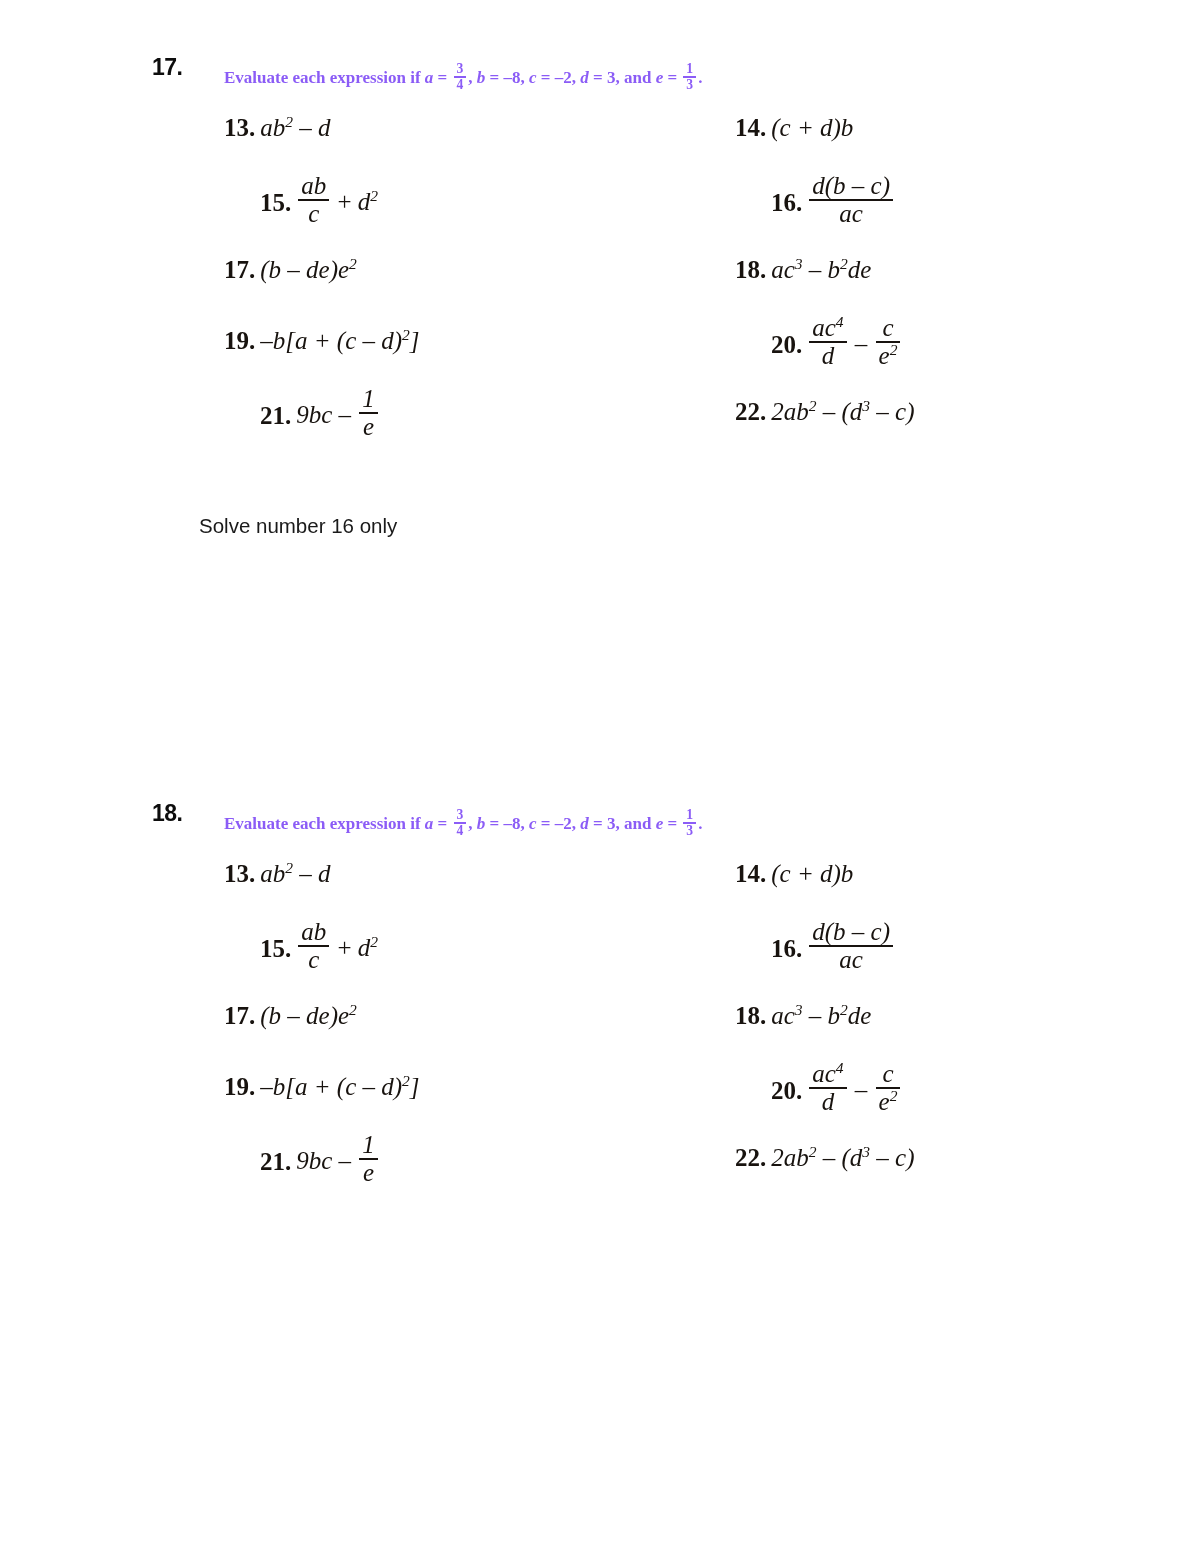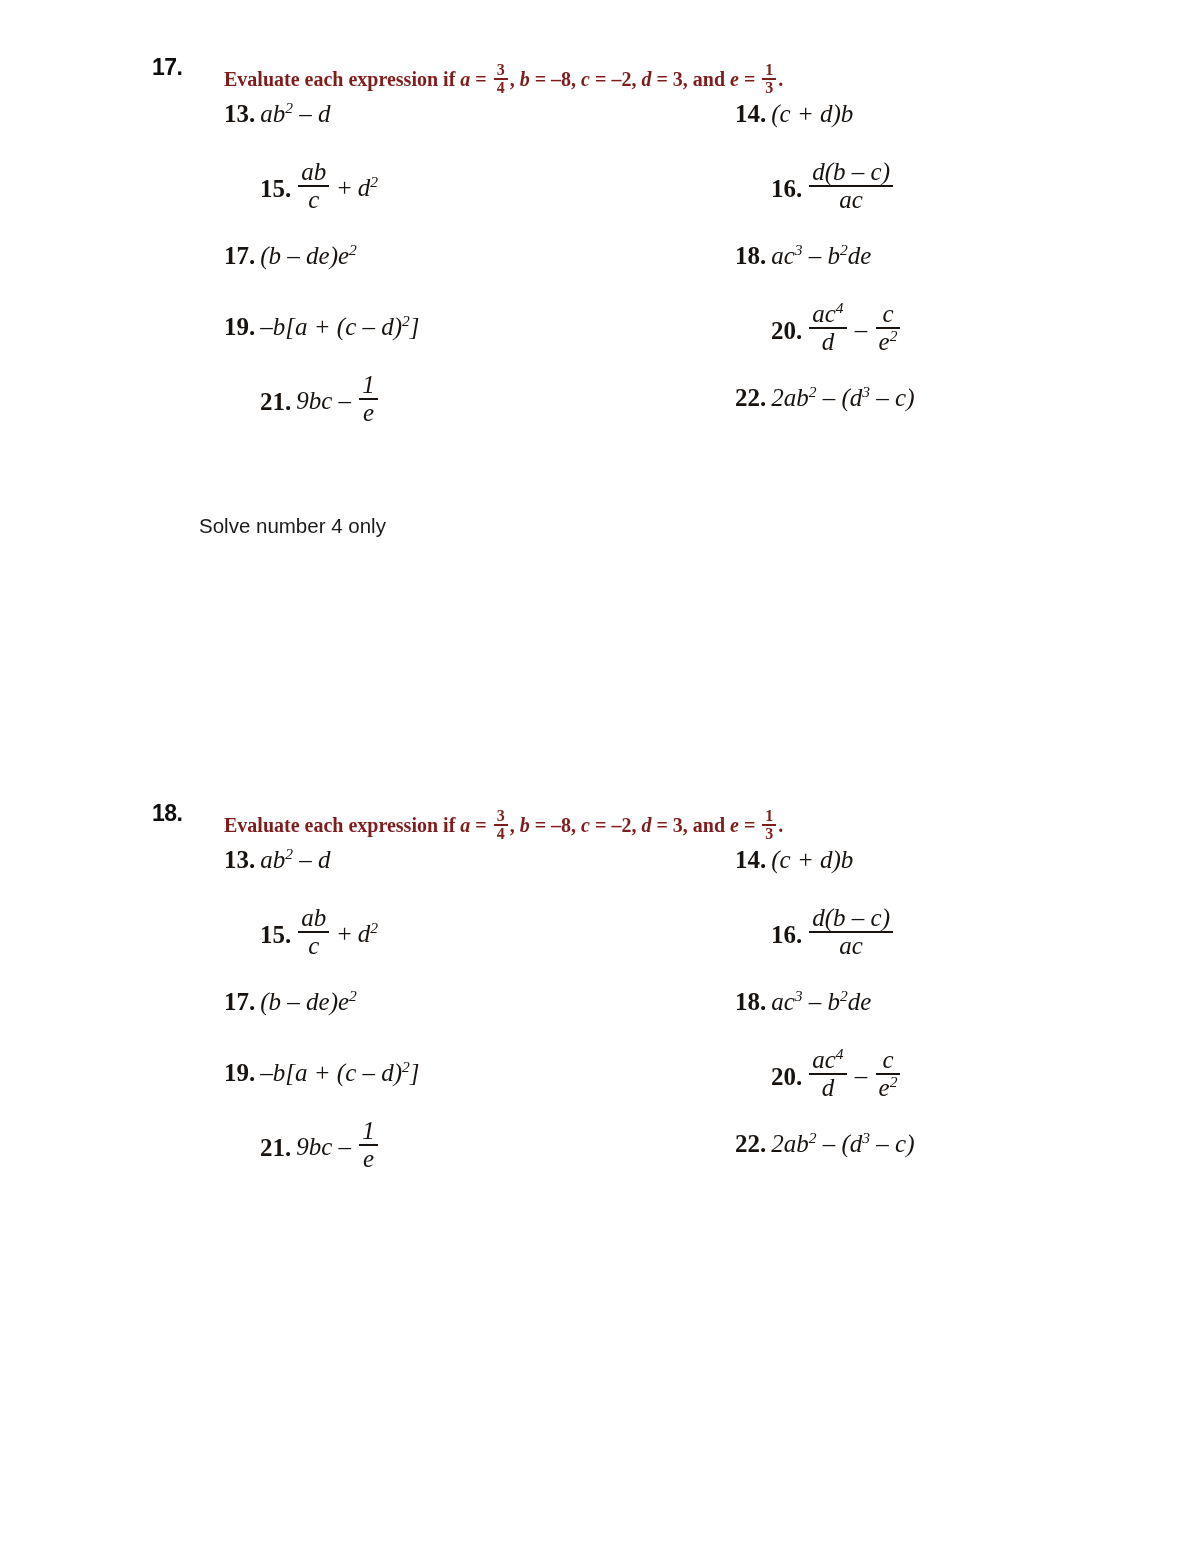--- a/index.html
+++ b/index.html
@@ -34,22 +34,22 @@
     color: #0d0d0d;
   }
 
   .block-header {
     position: absolute;
     left: 224px;
     top: 18px;
     width: 900px;
     font-family: "Liberation Serif", serif;
     font-weight: bold;
-    font-size: 20px;
-    color: #7f1d1d;
+    font-size: 17px;
+    color: #8b5cf6;
     white-space: nowrap;
   }
   .block-header .mv { font-style: italic; }
 
   
   .frac {
     display: inline-block;
     vertical-align: -0.48em;
     text-align: center;
     line-height: 1.02;
@@ -57,21 +57,21 @@
   }
   .frac > .num { display: block; padding: 0 3px; }
   .frac > .den {
     display: block;
     border-top: 2px solid currentColor;
     padding: 0 3px;
   }
   .frac.sm { font-size: 0.80em; vertical-align: -0.46em; }
 
   
-  .grid { position: absolute; left: 0; top: 56px; width: 1108px; font-family: Liberation Serif, serif; }
+  .grid { position: absolute; left: 0; top: 70px; width: 1108px; font-family: Liberation Serif, serif; }
   .row { position: relative; height: 71px; }
 
   .cell {
     position: absolute;
     top: 0;
     font-size: 25px;
     white-space: nowrap;
     color: #18130f;
   }
   .cell.left  { left: 224px; }
@@ -159,21 +159,21 @@
         <div class="cell left has-frac">
           <span class="qnum">21.</span><span class="expr"><span>9bc – </span><span class="frac"><span class="num">1</span><span class="den">e</span></span></span>
         </div>
         <div class="cell right">
           <span class="qnum">22.</span><span class="expr"><span>2ab</span><sup>2</sup><span> – (d</span><sup>3</sup><span> – c)</span></span>
         </div>
       </div>
 
     </div>
 
-    <div class="instruction" id="instruction-1">Solve number 4 only</div>
+    <div class="instruction" id="instruction-1">Solve number 16 only</div>
   </div>
 
   <div class="block" id="block-2">
 
     <div class="block-marker">18.</div>
 
     <div class="block-header">
       <span>Evaluate each expression if </span><span class="mv">a</span><span> = </span><span class="frac sm"><span class="num">3</span><span class="den">4</span></span><span>, </span><span class="mv">b</span><span> = –8, </span><span class="mv">c</span><span> = –2, </span><span class="mv">d</span><span> = 3, and </span><span class="mv">e</span><span> = </span><span class="frac sm"><span class="num">1</span><span class="den">3</span></span><span>.</span>
     </div>
 

